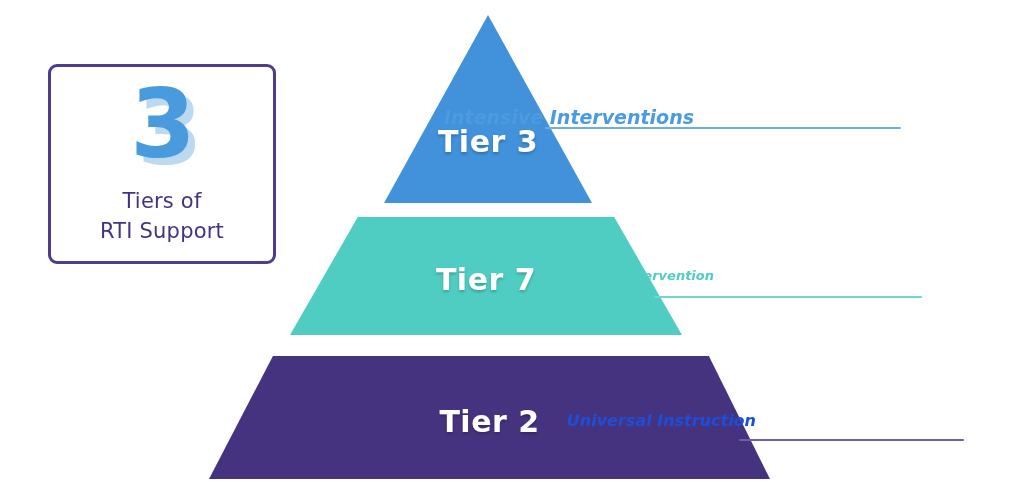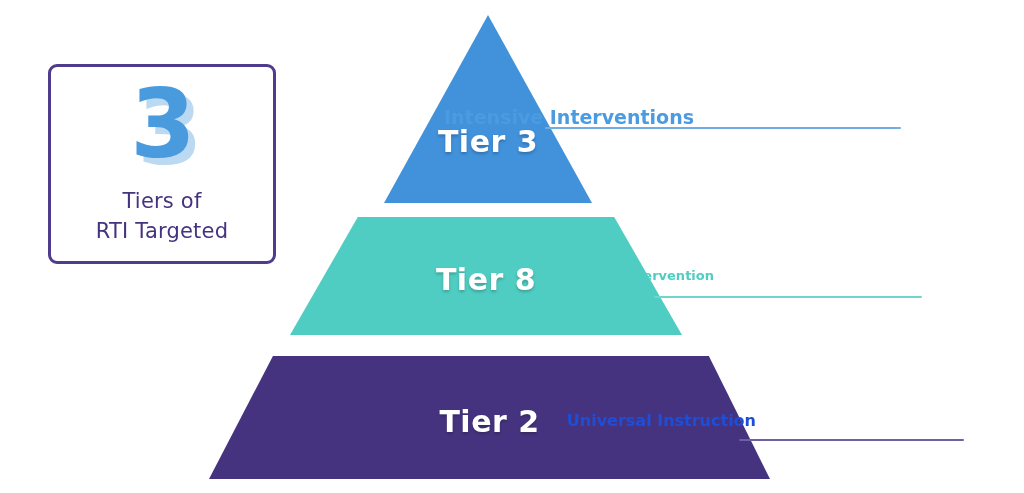--- a/index.html
+++ b/index.html
@@ -152,20 +152,21 @@
     left: 739px;
     top: 439px;
     width: 225px;
     background: #6F5FA5;
   }
   .side-label {
     position: absolute;
     font-weight: bold;
     white-space: nowrap;
     text-align: right;
+    font-style: italic;
   }
   #tier3-side {
     right: 122px;
     top: 103px;
     font-size: 19px;
     color: #4A9BE0;
     line-height: 29px;
   }
   #tier3-side .l2 { display: block; }
   #tier2-side {
@@ -194,34 +195,34 @@
 <body>
 
 <div id="stage">
 
   <div id="info-card">
     <div id="big-number-wrap">
       <div class="bignum shadow">3</div>
       <div class="bignum main">3</div>
     </div>
     <div class="card-line" id="card-line-1">Tiers of</div>
-    <div class="card-line" id="card-line-2">RTI Targeted</div>
+    <div class="card-line" id="card-line-2">RTI Support</div>
   </div>
 
   <div id="pyramid">
 
     <div class="tier-shape" id="tier3-shape"></div>
     <div class="tier-label" id="tier3-label">Tier 3</div>
     <div class="connector" id="tier3-connector"></div>
     <div class="side-label" id="tier3-side">
       <span class="l1">Intensive Interventions</span>
     </div>
 
     <div class="tier-shape" id="tier2-shape"></div>
-    <div class="tier-label" id="tier2-label">Tier 8</div>
+    <div class="tier-label" id="tier2-label">Tier 7</div>
     <div class="connector" id="tier2-connector"></div>
     <div class="side-label" id="tier2-side">Targeted Intervention</div>
 
     <div class="tier-shape" id="tier1-shape"></div>
     <div class="tier-label" id="tier1-label">Tier 2</div>
     <div class="connector" id="tier1-connector"></div>
     <div class="side-label" id="tier1-side">Universal Instruction</div>
 
   </div>
 

